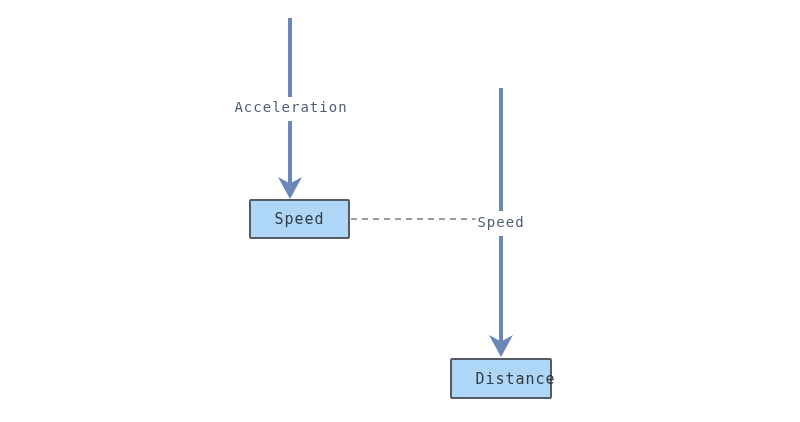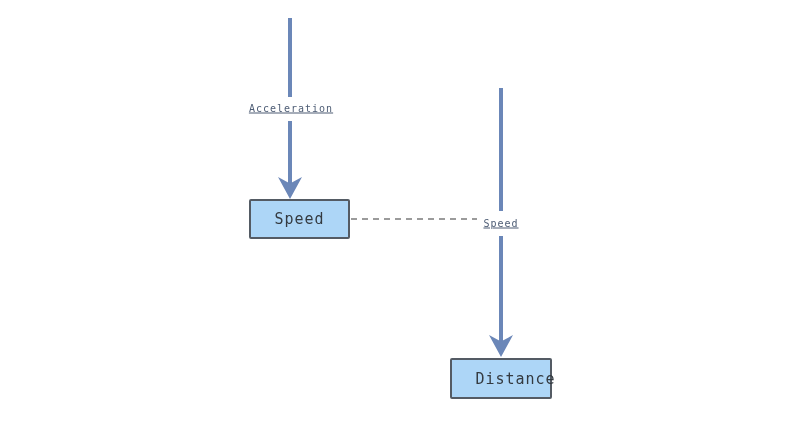--- a/index.html
+++ b/index.html
@@ -49,27 +49,26 @@
     color: var(--node-text, #343A40);
     font-size: 15px;
     letter-spacing: 1px;
   }
   .node-speed    { left: 249px; top: 199px; width: 101px; height: 40px; }
   .node-distance { left: 450px; top: 358px; width: 102px; height: 41px; padding-left: 29px; }
   .edge-label {
     position: absolute;
     transform: translate(-50%, -50%);
     color: var(--edge-label-text, #4E5D75);
-    font-size: 10px;
+    font-size: 14px;
     letter-spacing: 1px;
     white-space: nowrap;
     background: var(--background, #ffffff);
     padding: 1px 2px;
     line-height: 1.1;
-    text-decoration: underline;
   }
   .label-acceleration { left: 291px; top: 108px; }
   .label-speed-edge   { left: 501px; top: 223px; }
 </style>
 </head>
 <body>
 
 <div class="canvas">
 
   <svg class="wires" viewBox="0 0 800 422" xmlns="http://www.w3.org/2000/svg">

